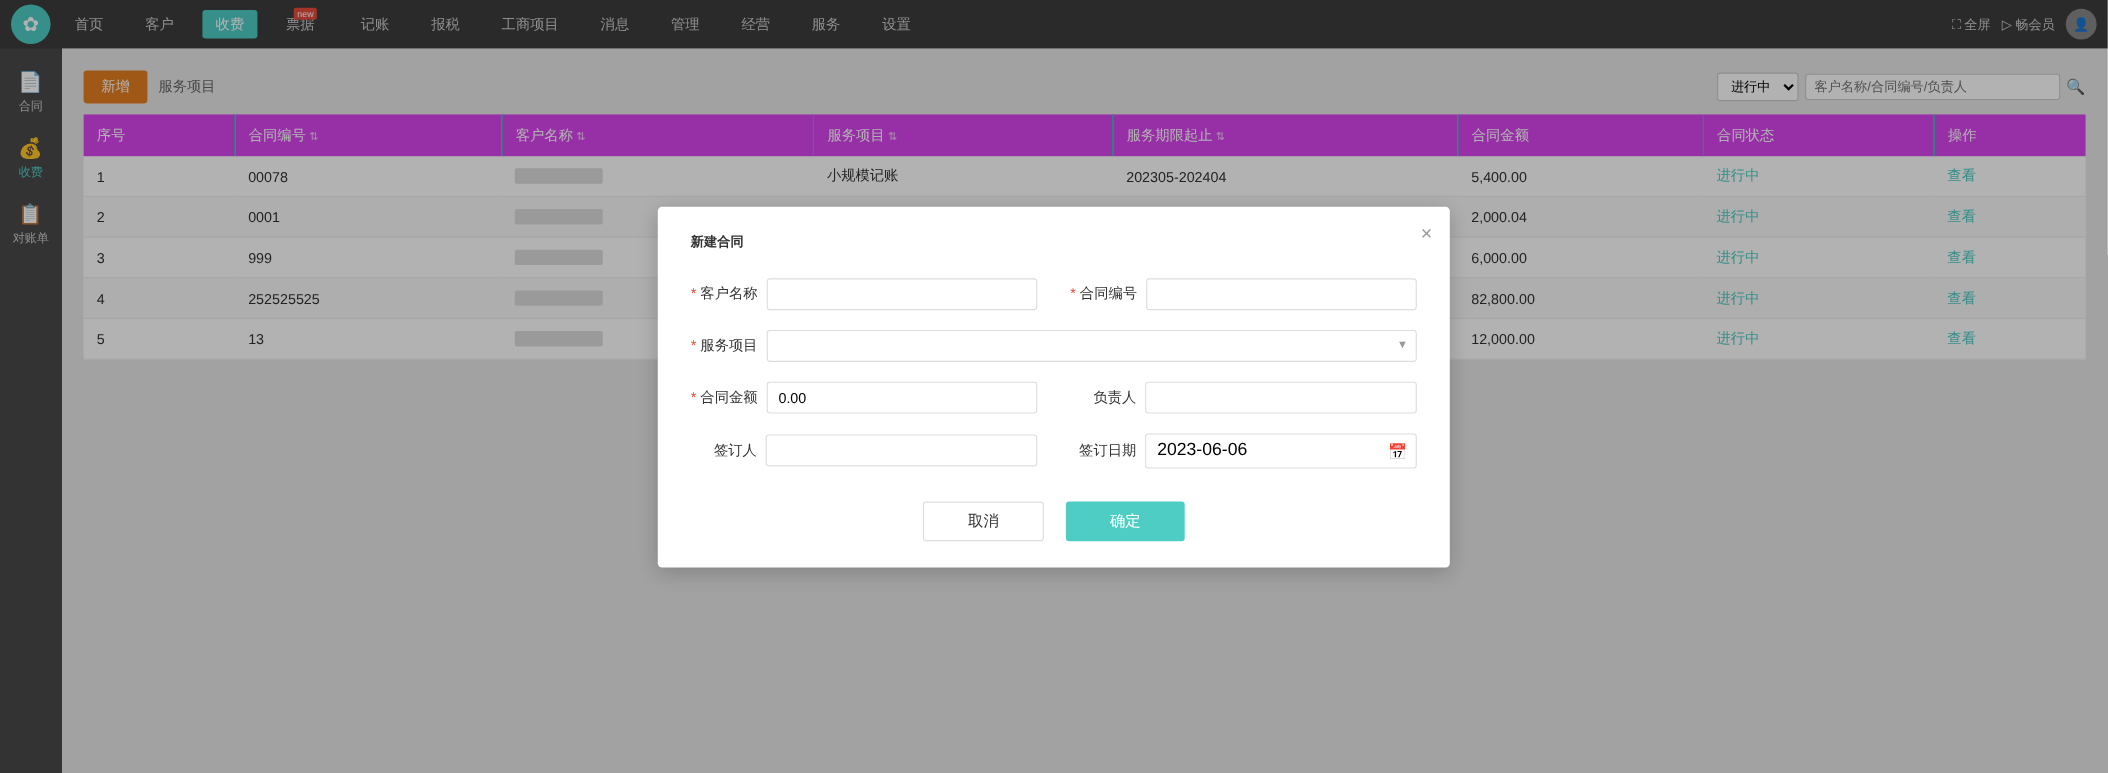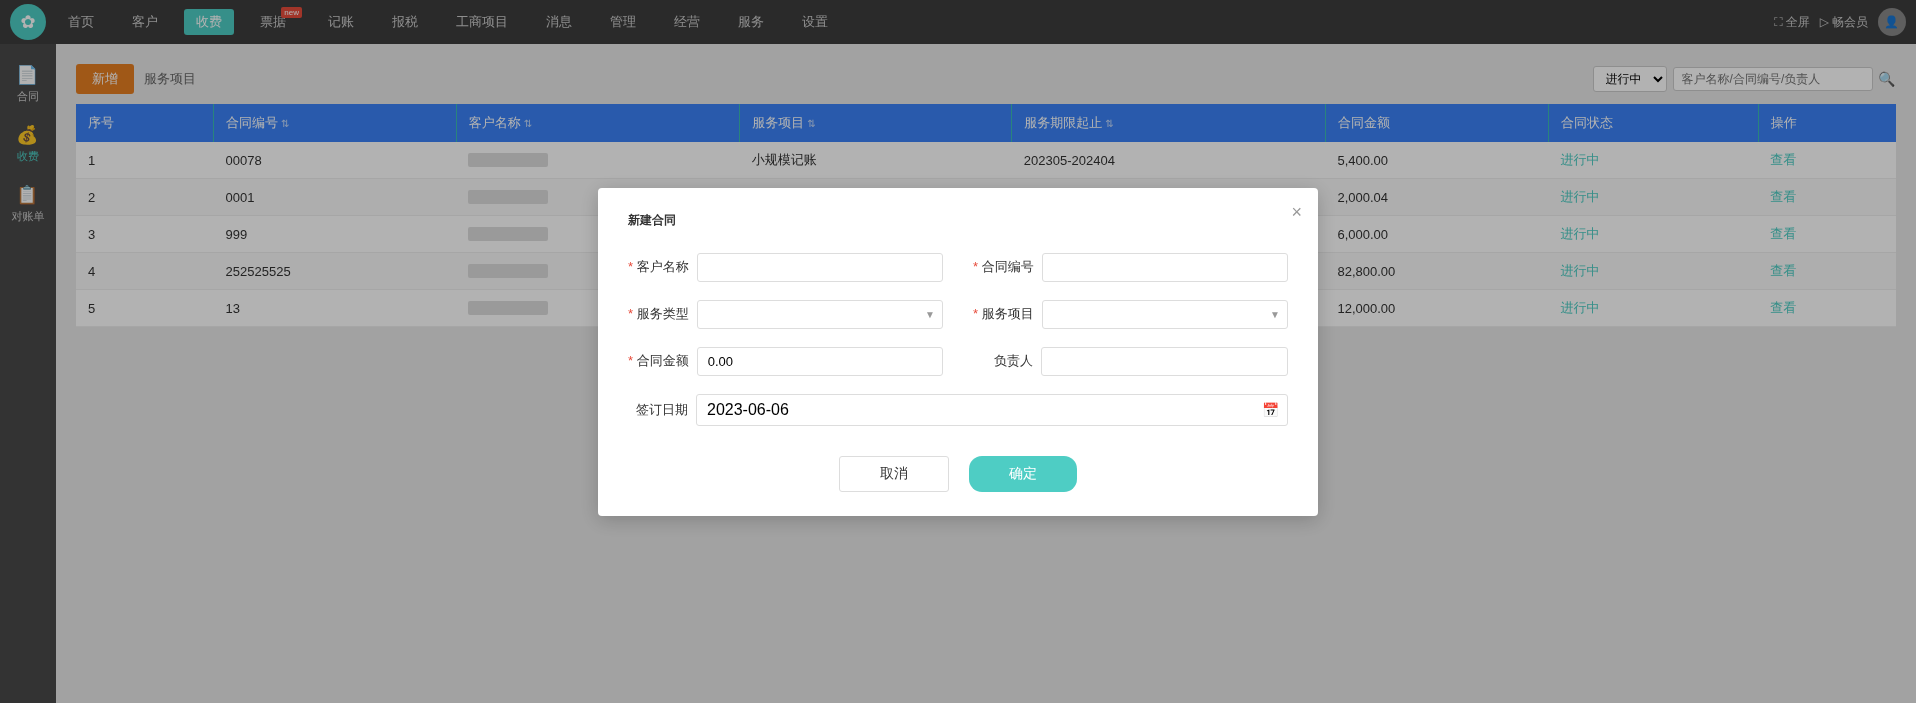--- a/index.html
+++ b/index.html
@@ -34,21 +34,21 @@
       font-size: 13px;
       border-radius: 3px;
       position: relative;
     }
     .top-nav .nav-item.active {
       background: #4ecdc4;
       color: #fff;
     }
     .top-nav .nav-item .new-badge {
       position: absolute;
-      top: -2px; right: 0;
+      top: -2px; right: 14px;
       background: #e74c3c;
       color: white;
       font-size: 8px;
       padding: 1px 3px;
       border-radius: 2px;
     }
     .top-nav .nav-right {
       display: flex; align-items: center; gap: 10px;
       color: #ccc; font-size: 12px;
     }
@@ -129,36 +129,36 @@
       border-radius: 3px;
       background: white;
       font-size: 12px;
       cursor: pointer;
     }
     .search-input {
       padding: 4px 8px;
       border: 1px solid #ccc;
       border-radius: 3px;
       font-size: 12px;
-      width: 200px;
+      width: 232px;
     }
     .search-btn {
       background: none; border: none;
       cursor: pointer; color: #666;
       font-size: 14px;
     }
 
     
     .data-table {
       width: 100%;
       border-collapse: collapse;
       background: white;
     }
     .data-table thead tr {
-      background: #3b82f6;
+      background: #d946ef;
       color: white;
     }
     .data-table thead th {
       padding: 10px 12px;
       font-weight: normal;
       font-size: 13px;
       text-align: left;
       border-right: 1px solid #3bbdb4;
     }
     .data-table thead th:last-child { border-right: none; }
@@ -309,21 +309,21 @@
       border-radius: 3px;
       cursor: pointer;
       font-size: 14px;
       color: #333;
     }
     .btn-confirm {
       padding: 0 40px;
       border: none;
       background: #4ecdc4;
       color: white;
-      border-radius: 13px;
+      border-radius: 3px;
       cursor: pointer;
       font-size: 14px;
     }
   </style>
 </head>
 <body>
 
 <nav class="top-nav">
   <div class="logo">
     <span>✿</span>
@@ -472,28 +472,20 @@
         <input class="form-input" type="text" style="">
       </div>
       <div class="form-group">
         <label class="form-label required">合同编号</label>
         <input class="form-input" type="text" style="">
       </div>
     </div>
 
     <div class="form-row">
       <div class="form-group">
-        <label class="form-label required">服务类型</label>
-        <div class="form-select-wrapper">
-          <select>
-            <option value=""></option>
-          </select>
-        </div>
-      </div>
-      <div class="form-group">
         <label class="form-label required">服务项目</label>
         <div class="form-select-wrapper">
           <select>
             <option value=""></option>
           </select>
         </div>
       </div>
     </div>
 
     <div class="form-row">
@@ -502,20 +494,24 @@
         <input class="form-input" type="text" value="0.00" style="">
       </div>
       <div class="form-group">
         <label class="form-label">负责人</label>
         <input class="form-input" type="text" style="">
       </div>
     </div>
 
     <div class="form-row">
       <div class="form-group">
+        <label class="form-label">签订人</label>
+        <input class="form-input" type="text" style="">
+      </div>
+      <div class="form-group">
         <label class="form-label">签订日期</label>
         <div class="date-input-wrapper">
           <input class="form-input" type="text" value="2023-06-06" style="width: 100%; padding-right: 28px;">
           <span class="cal-icon">📅</span>
         </div>
       </div>
     </div>
 
 
     <div class="modal-footer">

